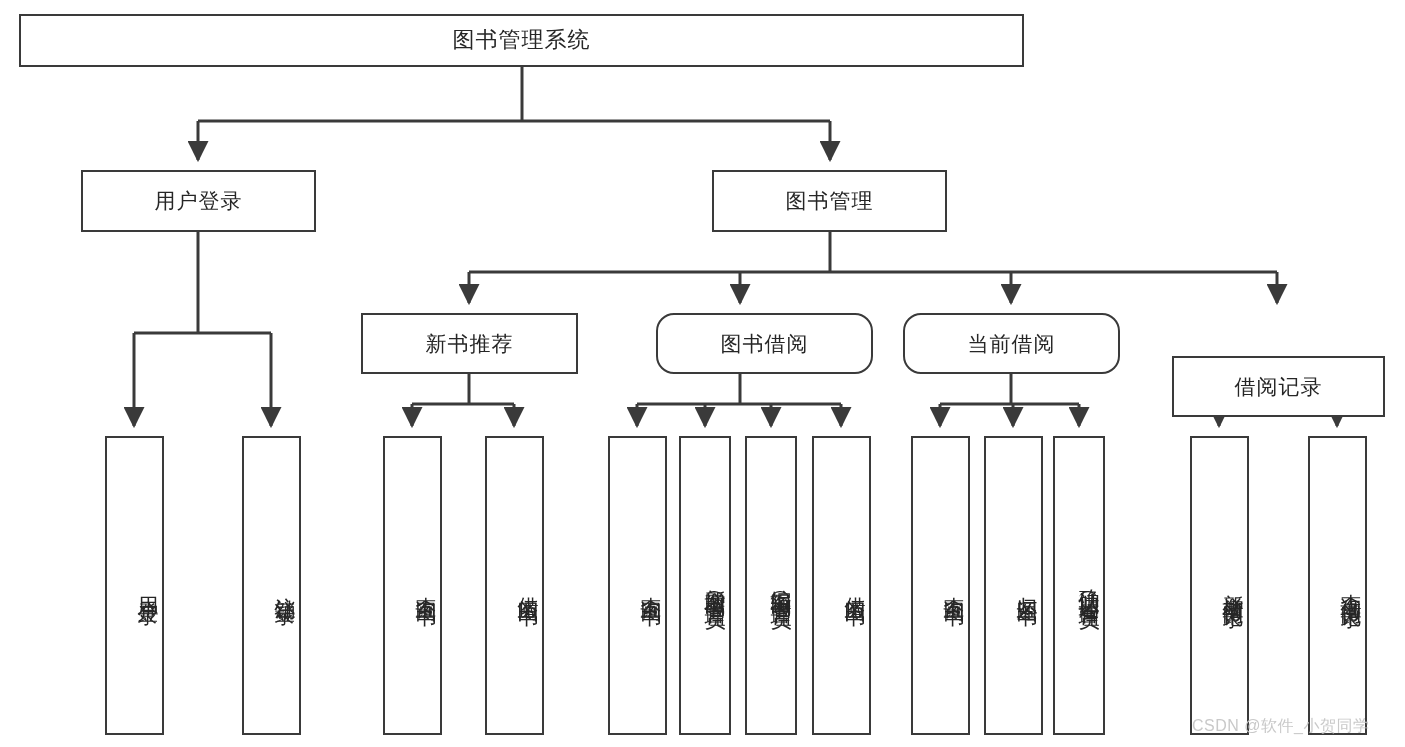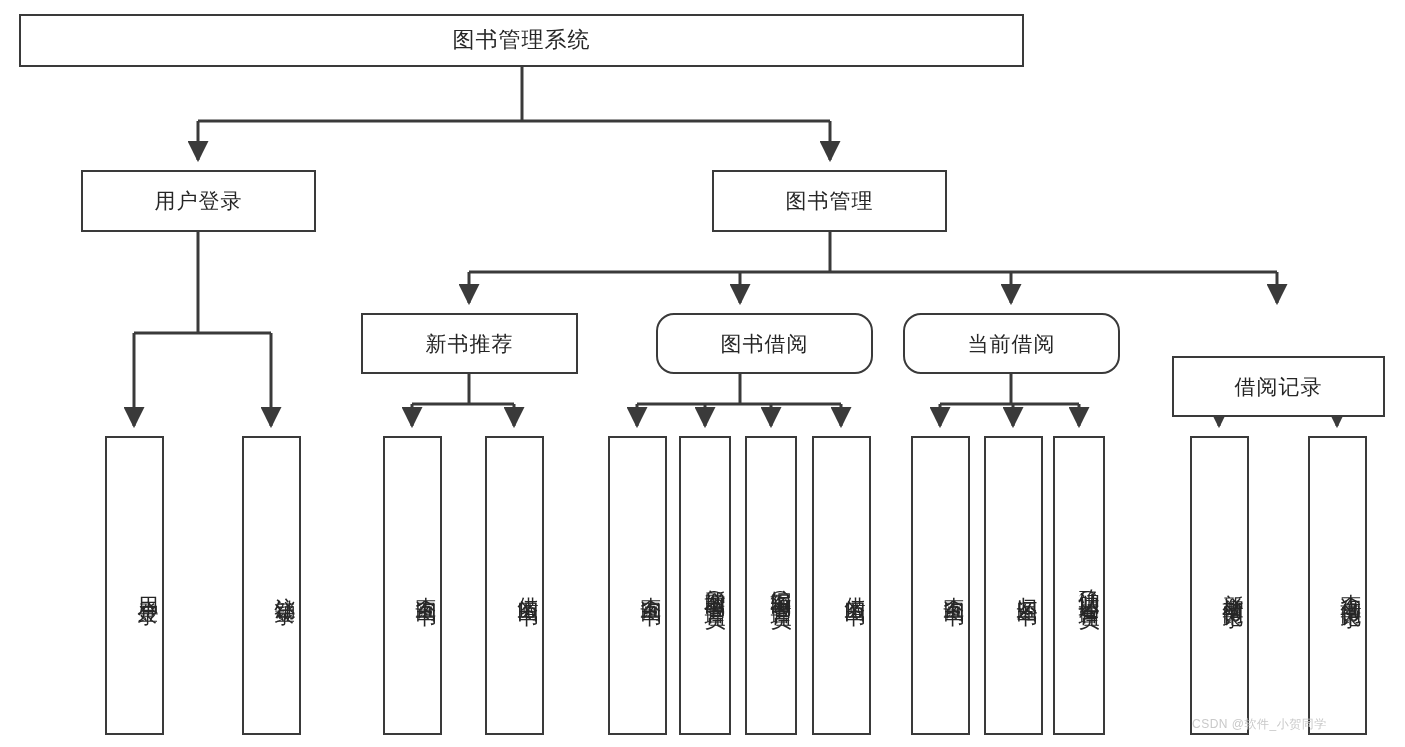--- a/index.html
+++ b/index.html
@@ -53,21 +53,21 @@
   }
   .node.vert .vlabel {
     writing-mode: vertical-rl;
     text-orientation: upright;
     display: block;
     text-align: center;
   }
   .watermark {
     position: absolute;
     color: #c9c9c9;
-    font-size: 12px;
+    font-size: 16px;
     letter-spacing: 0.5px;
     z-index: 3;
     white-space: nowrap;
     pointer-events: none;
   }
 </style>
 </head>
 <body>
 
 <div id="canvas">

